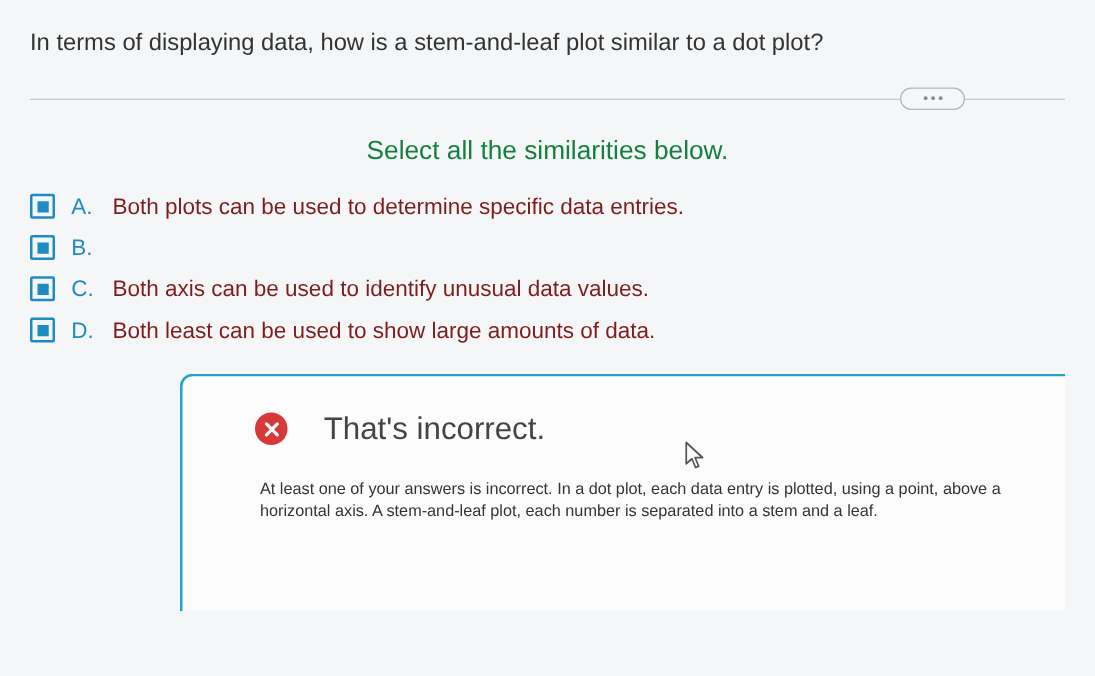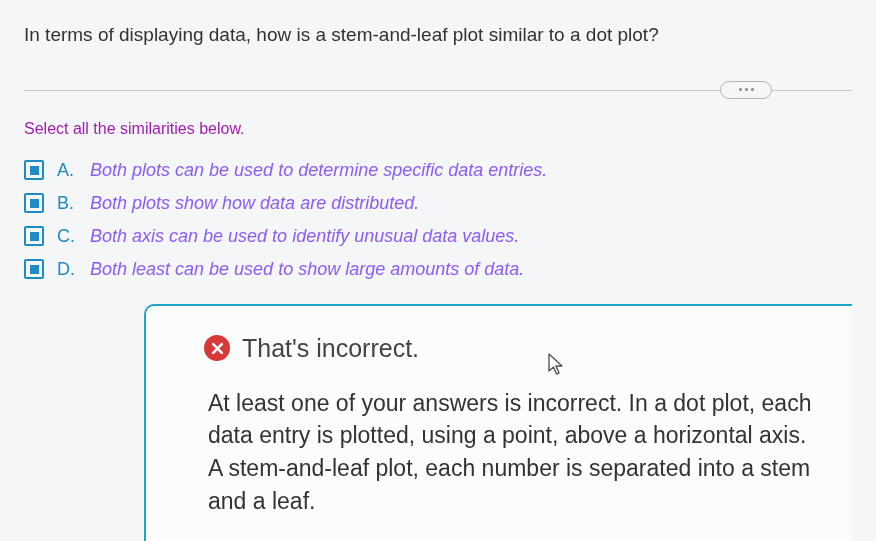--- a/index.html
+++ b/index.html
@@ -16,21 +16,21 @@
       position: relative;
       overflow: hidden;
     }
     .container {
       padding: 22px 24px 0 24px;
     }
     .question-text {
       font-size: 19px;
       color: #333;
       line-height: 1.4;
-      margin-bottom: 31px;
+      margin-bottom: 20px;
     }
     .divider-wrap {
       position: relative;
       height: 20px;
       margin-bottom: 20px;
     }
     .divider-line {
       position: absolute;
       top: 10px;
       left: 0;
@@ -53,23 +53,24 @@
       cursor: pointer;
     }
     .ellipsis-pill span {
       width: 3px;
       height: 3px;
       background: #888;
       border-radius: 50%;
       margin: 0 1.5px;
     }
     .instruction {
-      font-size: 16px;
-      color: #a21caf;
+      font-size: 21px;
+      color: #15803d;
       margin-bottom: 22px;
+      text-align: center;
     }
     .options {
       display: flex;
       flex-direction: column;
       gap: 12px;
       margin-bottom: 24px;
     }
     .option-row {
       display: flex;
       align-items: center;
@@ -91,39 +92,38 @@
       height: 9px;
       background: #1f8bc4;
     }
     .option-letter {
       color: #1f8bc4;
       font-size: 18px;
       font-weight: 500;
       width: 20px;
     }
     .option-text {
-      color: #8b5cf6;
+      color: #7f1d1d;
       font-size: 18px;
-      font-style: italic;
     }
     .feedback-box {
       margin-left: 120px;
       margin-right: 0;
       border: 2px solid #1fa5c8;
       border-right: none;
       border-bottom: none;
       border-top-left-radius: 10px;
       background: #fcfcfc;
       padding: 28px 36px 36px 58px;
       min-height: 190px;
     }
     .feedback-header {
       display: flex;
       align-items: center;
-      gap: 12px;
+      gap: 29px;
       margin-bottom: 24px;
     }
     .x-circle {
       width: 26px;
       height: 26px;
       background: #d93838;
       border-radius: 50%;
       display: flex;
       align-items: center;
       justify-content: center;
@@ -132,21 +132,21 @@
     .x-circle svg {
       width: 13px;
       height: 13px;
     }
     .feedback-title {
       font-size: 25px;
       color: #444;
       font-weight: 400;
     }
     .feedback-body {
-      font-size: 23px;
+      font-size: 13px;
       color: #333;
       line-height: 1.42;
       padding-left: 4px;
       max-width: 660px;
     }
     .cursor {
       position: absolute;
       left: 548px;
       top: 353px;
       pointer-events: none;
@@ -175,21 +175,20 @@
           <div class="checkbox-inner"></div>
         </div>
       <div class="option-letter">A.</div>
       <div class="option-text">Both plots can be used to determine specific data entries.</div>
     </div>
     <div class="option-row">
       <div class="checkbox">
           <div class="checkbox-inner"></div>
         </div>
       <div class="option-letter">B.</div>
-      <div class="option-text">Both plots show how data are distributed.</div>
     </div>
     <div class="option-row">
       <div class="checkbox">
           <div class="checkbox-inner"></div>
         </div>
       <div class="option-letter">C.</div>
       <div class="option-text">Both axis can be used to identify unusual data values.</div>
     </div>
     <div class="option-row">
       <div class="checkbox">

